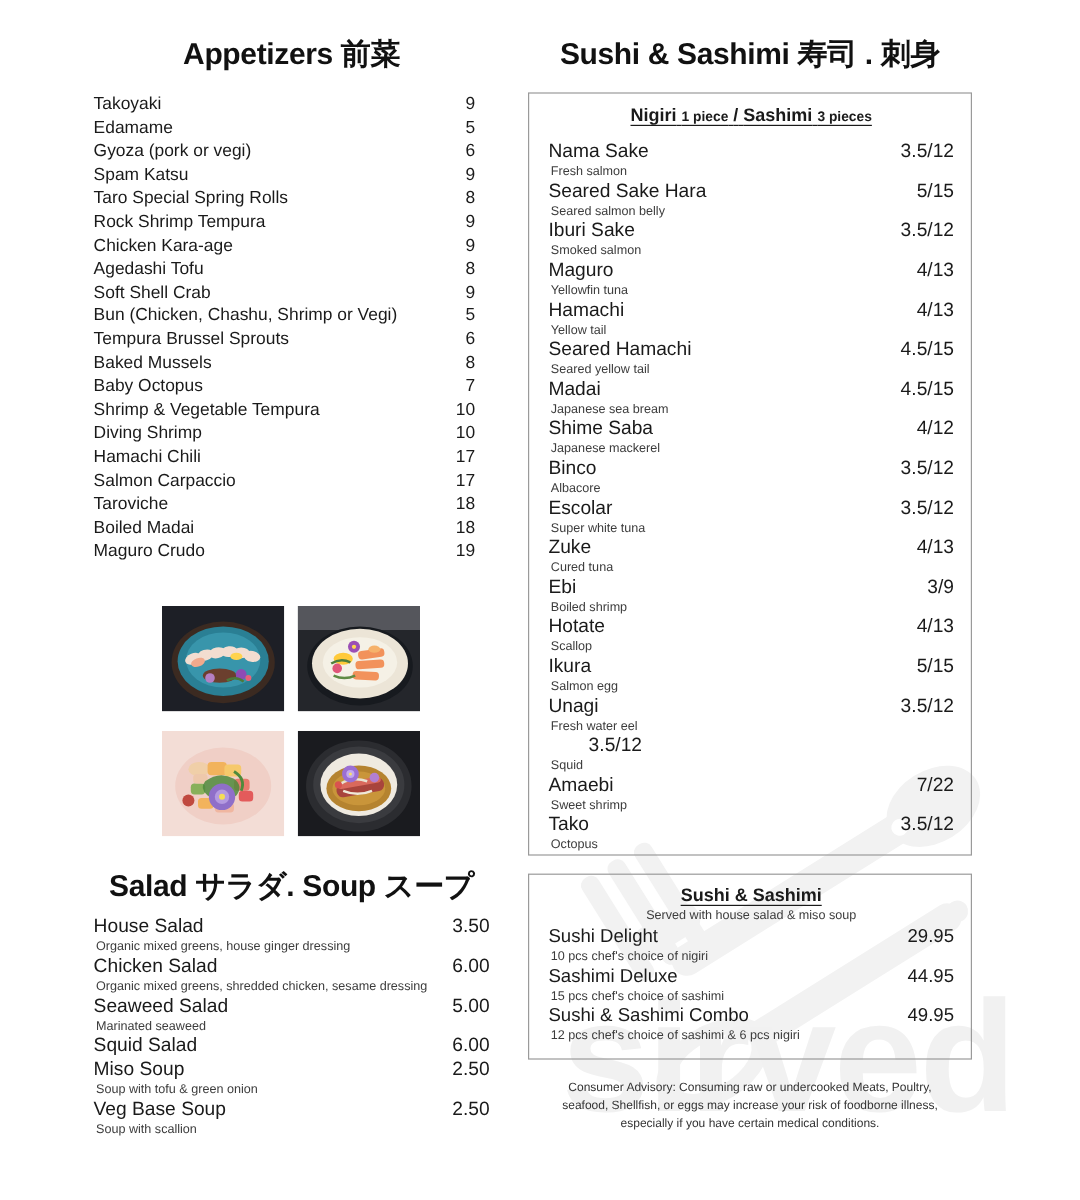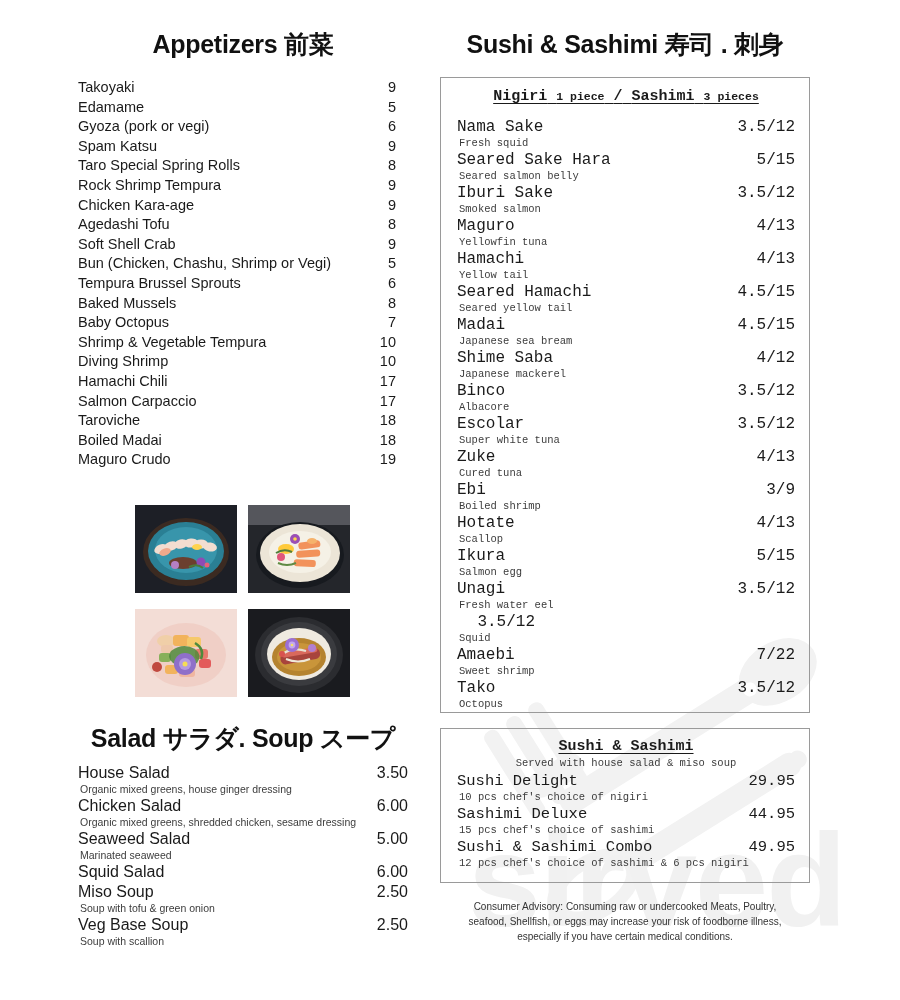--- a/index.html
+++ b/index.html
@@ -102,21 +102,20 @@
     line-height: 13px;
     color: #3c3c3c;
     margin-left: 2px;
   }
 
   
   .boxed {
     border: 1px solid #9a9a9a;
     background: transparent;
     box-sizing: border-box;
-    font-family: Liberation Mono, monospace;
   }
   #nigiri-box {
     margin-top: 16px;
     padding: 10px 14px 8px 16px;
     height: 636px;
   }
   #combo-box {
     margin-top: 15px;
     padding: 9px 14px 12px 16px;
   }
@@ -448,21 +447,21 @@
       <span>/</span>
       <span>Sashimi</span>
       <span class="small">3 pieces</span>
     </div>
     <div class="desc-list" id="nigiri-list">
         <div class="desc-item">
           <div class="desc-head">
             <span class="nm">Nama Sake</span>
             <span class="pr">3.5/12</span>
           </div>
-          <div class="desc-sub">Fresh squid</div>
+          <div class="desc-sub">Fresh salmon</div>
         </div>
         <div class="desc-item">
           <div class="desc-head">
             <span class="nm">Seared Sake Hara</span>
             <span class="pr">5/15</span>
           </div>
           <div class="desc-sub">Seared salmon belly</div>
         </div>
         <div class="desc-item">
           <div class="desc-head">

